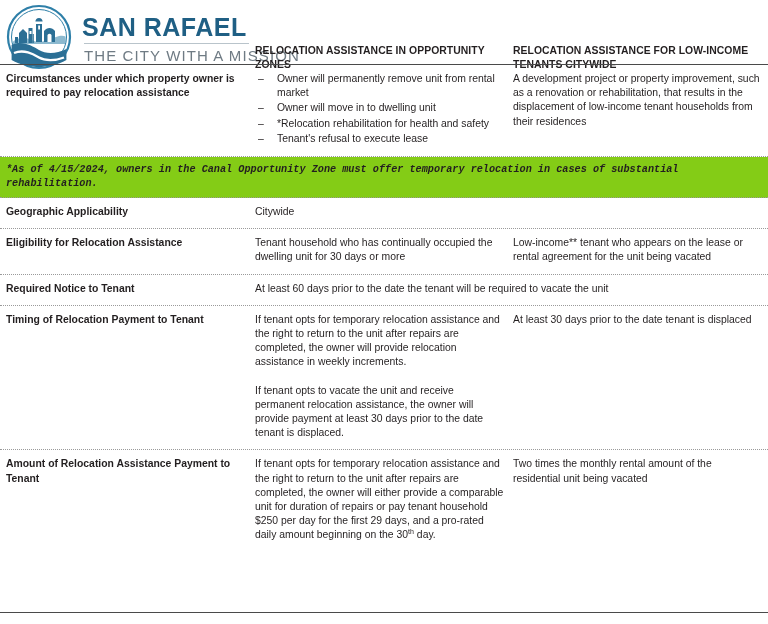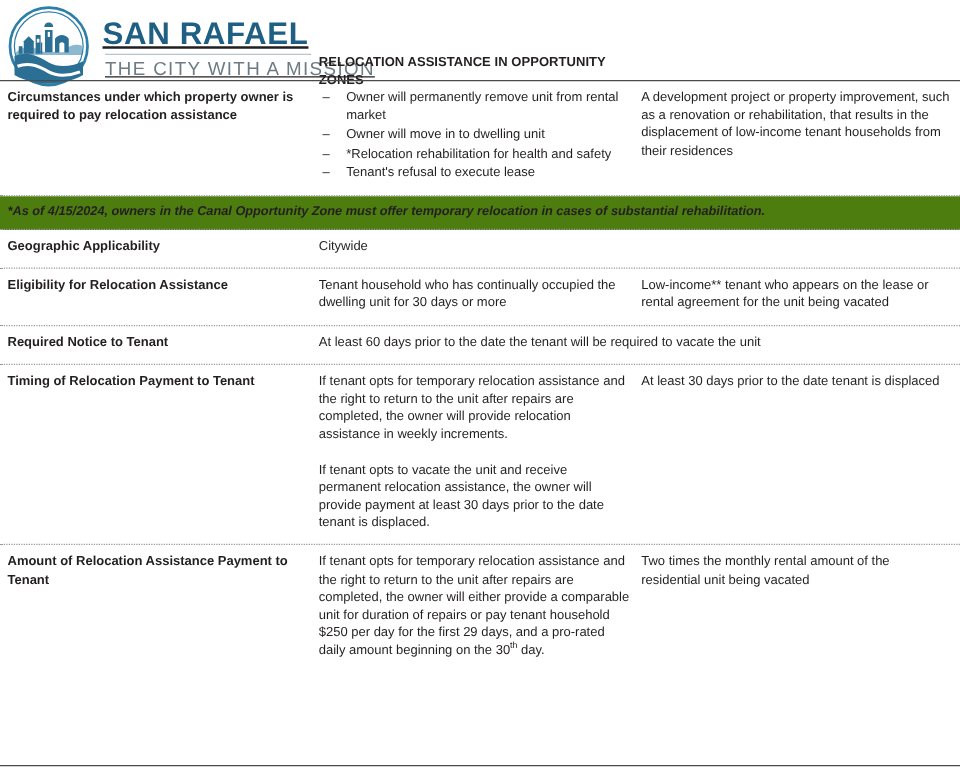--- a/index.html
+++ b/index.html
@@ -27,21 +27,20 @@
     position: absolute;
     left: 0; top: 0;
     width: 768px;
     height: 72px;
   }
   .logo-block {
     position: absolute;
     left: 6px; top: 4px;
     display: flex;
     align-items: center;
-    text-decoration: underline;
   }
   .logo-mark {
     width: 66px;
     height: 66px;
     flex: 0 0 66px;
   }
   .logo-words {
     margin-left: 10px;
     padding-top: 4px;
   }
@@ -145,24 +144,25 @@
     margin: 0 0 1px 0;
   }
   ul.dashlist li .dash {
     position: absolute;
     left: 3px;
     top: 0;
   }
 
   
   .note-band {
-    background: #4d7c0f;
+    background: #84cc16;
     border-bottom: 1px dotted #9a9a9a;
     padding: 6px 5px 6px 6px;
     box-sizing: border-box;
+    font-family: Liberation Mono, monospace;
   }
   .note-band .note-text {
     font-size: 10.2px;
     font-weight: bold;
     font-style: italic;
     line-height: 14px;
     color: #231f20;
   }
 
   sup { font-size: 0.68em; vertical-align: super; line-height: 0; }
@@ -199,20 +199,21 @@
       <div class="logo-words">
         <div class="logo-title">SAN RAFAEL</div>
         <div class="logo-rule"></div>
         <div class="logo-tagline">THE CITY WITH A MISSION</div>
       </div>
     </div>
   </div>
 
   <div class="col-headers">
     <div class="colhead mid">RELOCATION ASSISTANCE IN OPPORTUNITY ZONES</div>
+    <div class="colhead right">RELOCATION ASSISTANCE FOR  LOW-INCOME TENANTS CITYWIDE</div>
   </div>
 
   <div class="table">
     <div class="rule-top"></div>
 
     <div class="row">
       <div class="cell label">Circumstances under which property owner is required to pay relocation assistance</div>
       <div class="cell mid">
         <ul class="dashlist">
           <li><span class="dash">–</span><span>Owner will permanently remove unit from rental market</span></li>

